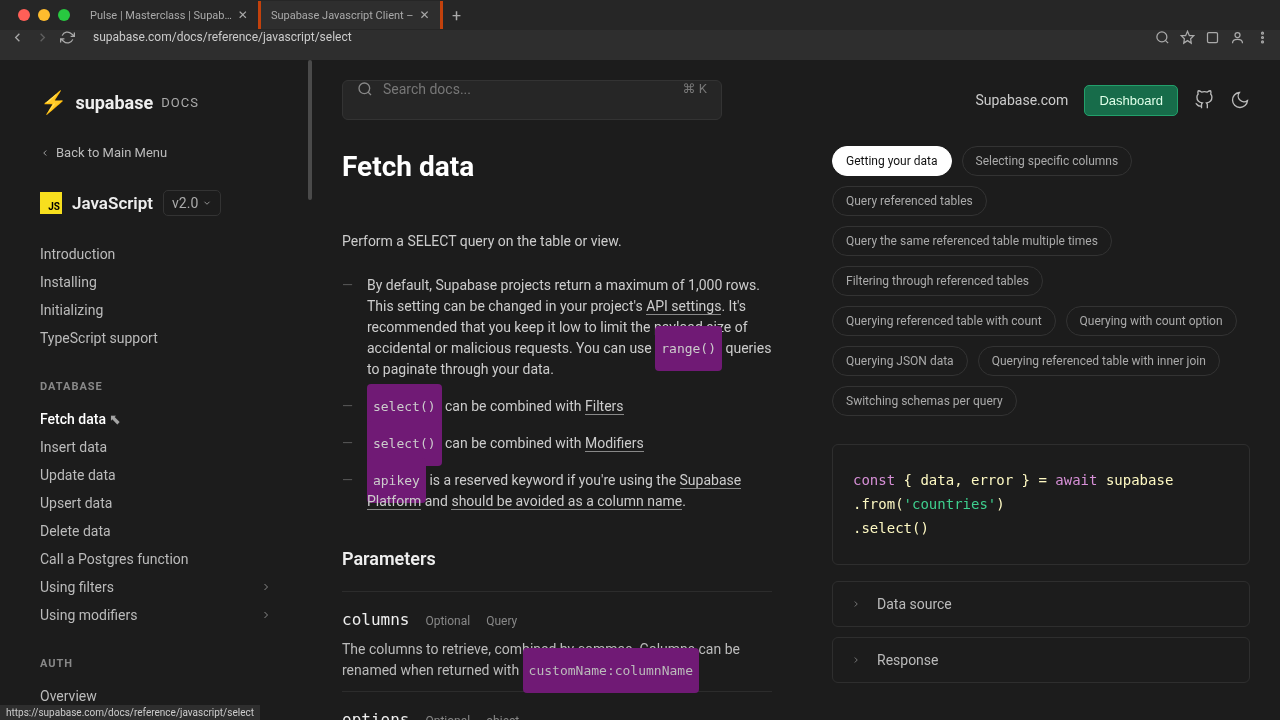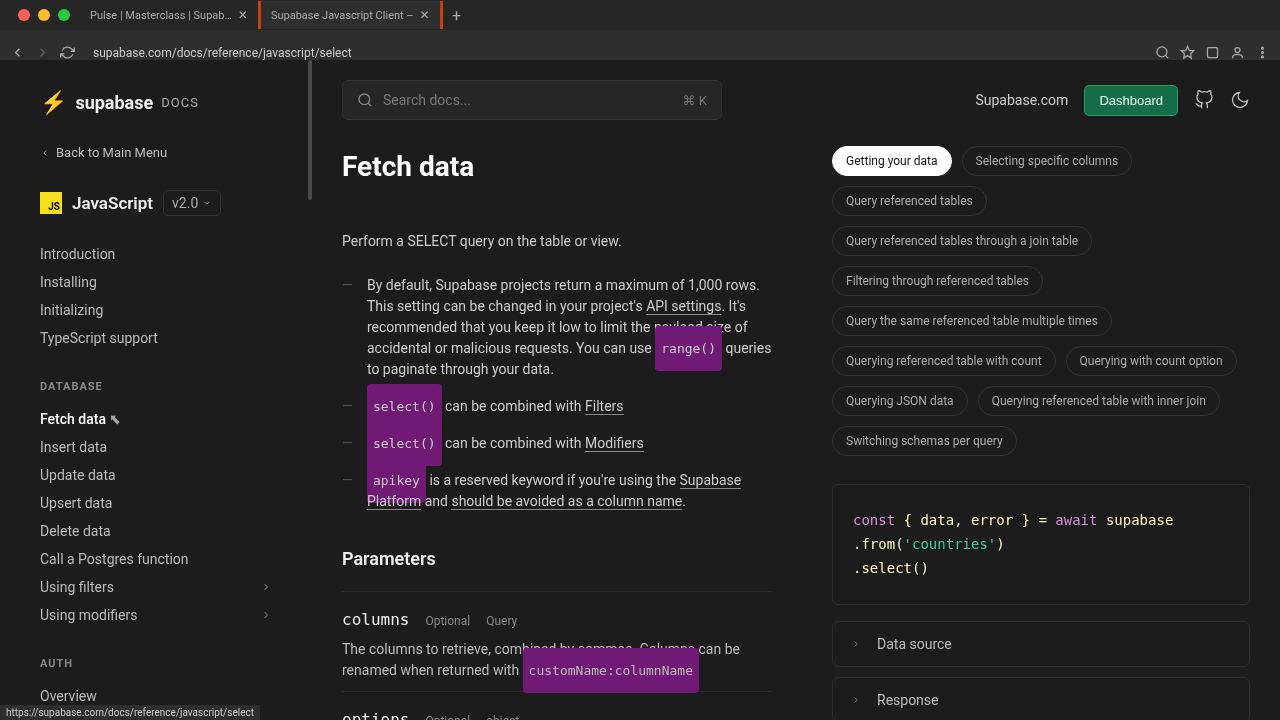--- a/index.html
+++ b/index.html
@@ -8,21 +8,21 @@
 
 .chrome { height:60px; background:#2e2e2e; display:flex; flex-direction:column; }
 .tabbar { display:flex; align-items:center; height:30px; padding-left:8px; background:#262626; }
 .traffic { display:flex; gap:8px; padding:0 10px; }
 .tl { width:12px; height:12px; border-radius:50%; }
 .tl.r{background:#ff5f57;} .tl.y{background:#febc2e;} .tl.g{background:#28c840;}
 .tab { display:flex; align-items:center; height:28px; padding:0 10px; font-size:11px; color:#aaa; border-right:3px solid #c2410c; gap:6px; background:#2e2e2e; }
 .tab.inactive{background:#262626;}
 .newtab{ width:28px; display:flex; align-items:center; justify-content:center; color:#aaa; font-size:16px;}
 .tclose{font-size:12px;}
-.addrbar { display:flex; align-items:flex-end; height:30px; padding:0 10px; gap:10px; }
+.addrbar { display:flex; align-items:flex-start; height:30px; padding:0 10px; gap:10px; }
 .addrbar svg{width:15px;height:15px;fill:none;stroke:#aaa;stroke-width:2;}
 .url { flex:1; font-size:12px; color:#ccc; padding:0 8px;}
 .addricon{display:flex;align-items:center;}
 
 
 .app { display:flex; height:660px; }
 .sidebar { width:312px; background:#1c1c1c; position:relative; padding:30px 40px 0 40px; display:flex; flex-direction:column; }
 .sidebar::after{content:'';position:absolute;right:0;top:0;width:4px;height:140px;background:#4a4a4a;border-radius:2px;}
 .logo { display:flex; align-items:center; gap:8px; margin-bottom:30px;}
 .logo-mark{color:#3ecf8e;font-size:22px;font-weight:bold;}
@@ -36,21 +36,21 @@
 .ver{font-size:14px;color:#aaa;display:flex;align-items:center;gap:4px;padding:4px 8px;border:1px solid #333;border-radius:5px;cursor:pointer;}
 .ver svg{width:10px;height:10px;fill:none;stroke:#aaa;stroke-width:2;}
 .navsec{font-size:11px;font-weight:700;letter-spacing:1px;color:#888;margin:28px 0 12px;}
 .navitem{display:flex;align-items:center;justify-content:space-between;font-size:14px;color:#bbb;padding:6px 0;cursor:pointer;}
 .navitem.active{color:#fff;font-weight:500;}
 .navitem svg{width:12px;height:12px;fill:none;stroke:#888;stroke-width:2;}
 .cursor{display:inline-block;margin-left:3px;opacity:.6;}
 
 .main { flex:1; background:#1c1c1c; display:flex; flex-direction:column; position:relative;}
 .topbar{height:80px;display:flex;align-items:center;padding:0 30px;gap:16px;}
-.search{flex:0 0 380px;height:40px;background:#262626;border:1px solid #333;border-radius:6px;display:flex;align-items:center;padding:0 14px;gap:10px;cursor:text;}
+.search{flex:0 0 380px;height:40px;background:#262626;border:1px solid #333;border-radius:6px;display:flex;align-items:flex-start;padding:0 14px;gap:10px;cursor:text;}
 .search svg{width:16px;height:16px;fill:none;stroke:#888;stroke-width:2;}
 .search-ph{flex:1;color:#777;font-size:14px;}
 .search-kbd{color:#777;font-size:13px;}
 .topspacer{flex:1;}
 .toplink{font-size:14px;color:#ccc;cursor:pointer;}
 .dashbtn{background:#176c4a;border:1px solid #22a06b;color:#dfffe9;font-size:13px;font-weight:500;padding:7px 14px;border-radius:5px;cursor:pointer;}
 .topicon{width:20px;height:20px;fill:none;stroke:#bbb;stroke-width:1.6;cursor:pointer;}
 
 .content{flex:1;overflow:hidden;display:flex;padding:0 30px;gap:60px;}
 .article{flex:0 0 430px;padding-top:10px;}
@@ -283,23 +283,22 @@
             <span class="paramtag">object</span>
           </div>
         </div>
       </div>
 
       <div class="aside">
         <div class="chips">
           <div class="chip active">Getting your data</div>
           <div class="chip">Selecting specific columns</div>
           <div class="chip">Query referenced tables</div>
-          <div class="chip">Query referenced tables through a join table</div>
+          <div class="chip">Query the same referenced table multiple times</div>
           <div class="chip">Filtering through referenced tables</div>
-          <div class="chip">Query the same referenced table multiple times</div>
           <div class="chip">Querying referenced table with count</div>
           <div class="chip">Querying with count option</div>
           <div class="chip">Querying JSON data</div>
           <div class="chip">Querying referenced table with inner join</div>
           <div class="chip">Switching schemas per query</div>
         </div>
         <div class="codecard">
           <div><span class="kw">const</span><span class="id"> { data, error } = </span><span class="fn">await</span><span class="id"> supabase</span></div>
           <div><span class="id">  .from(</span><span class="str">'countries'</span><span class="id">)</span></div>
           <div><span class="id">  .select()</span></div>

